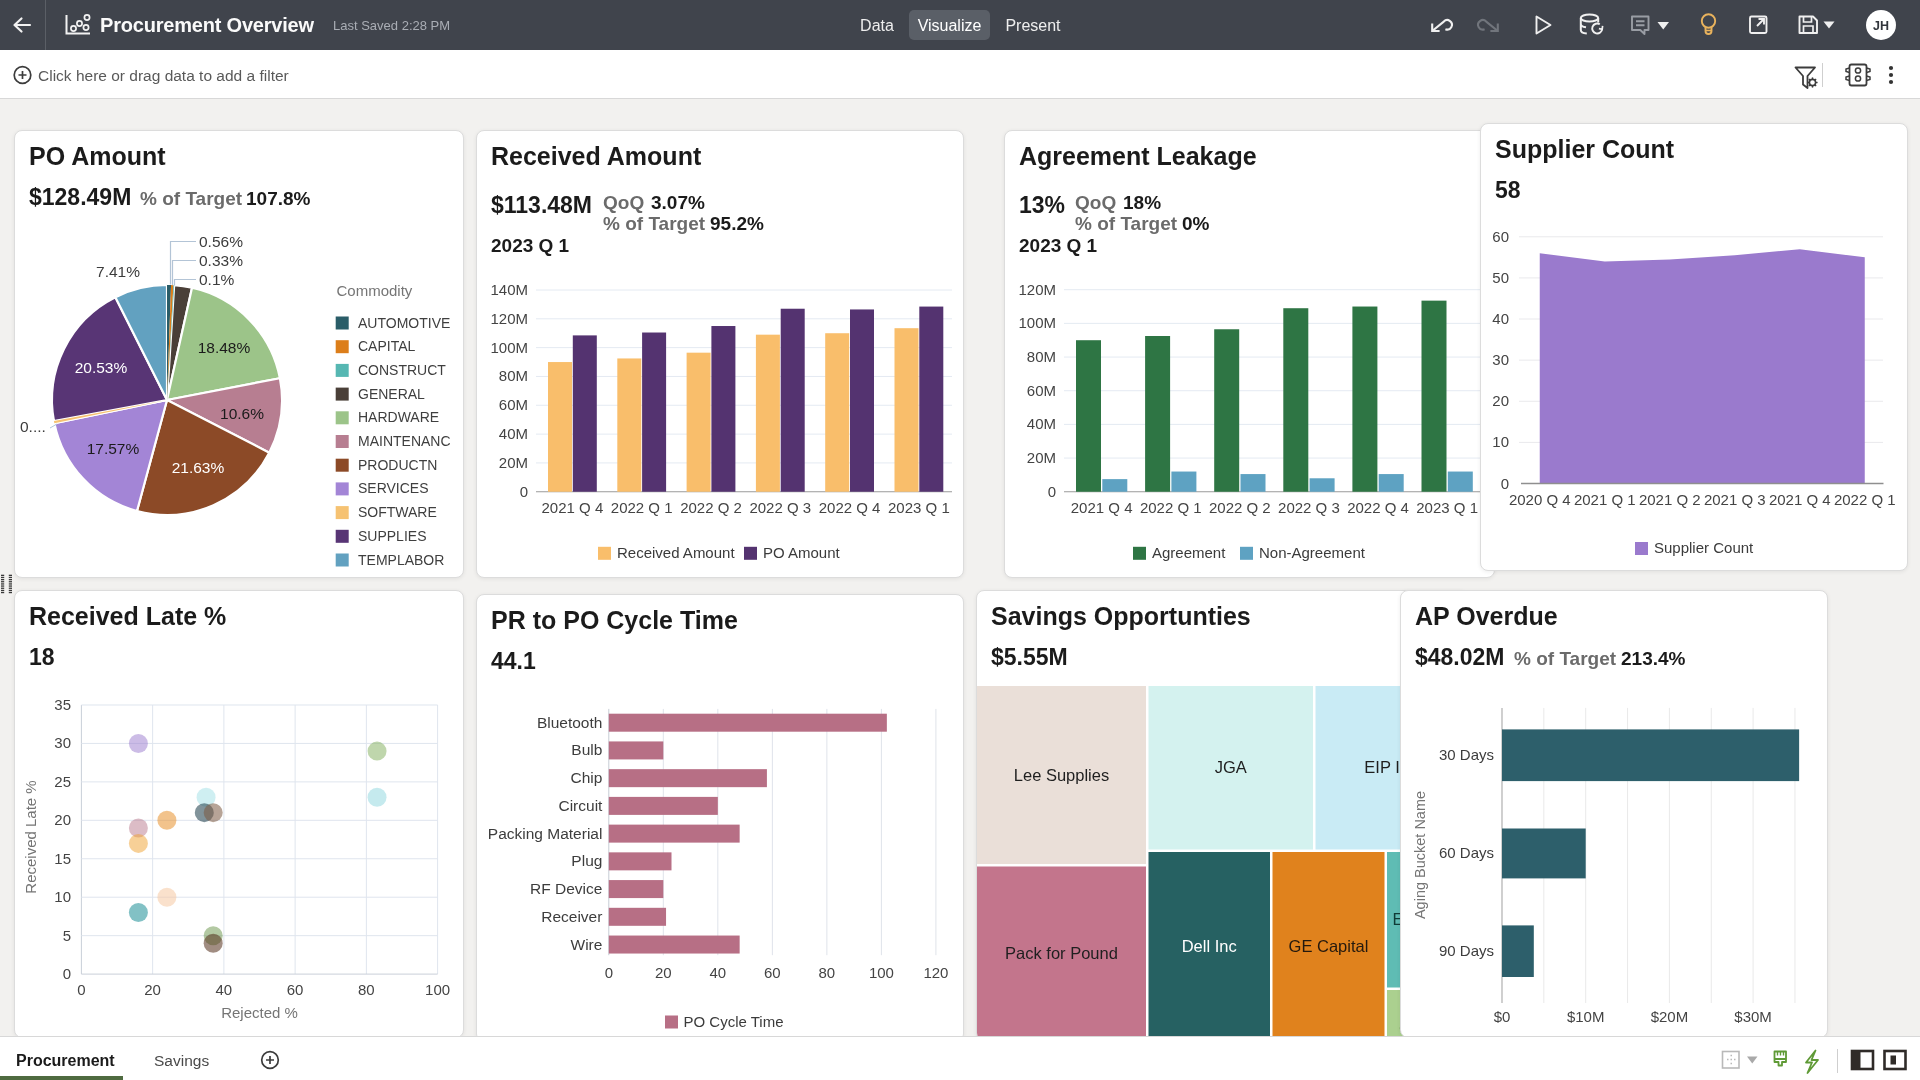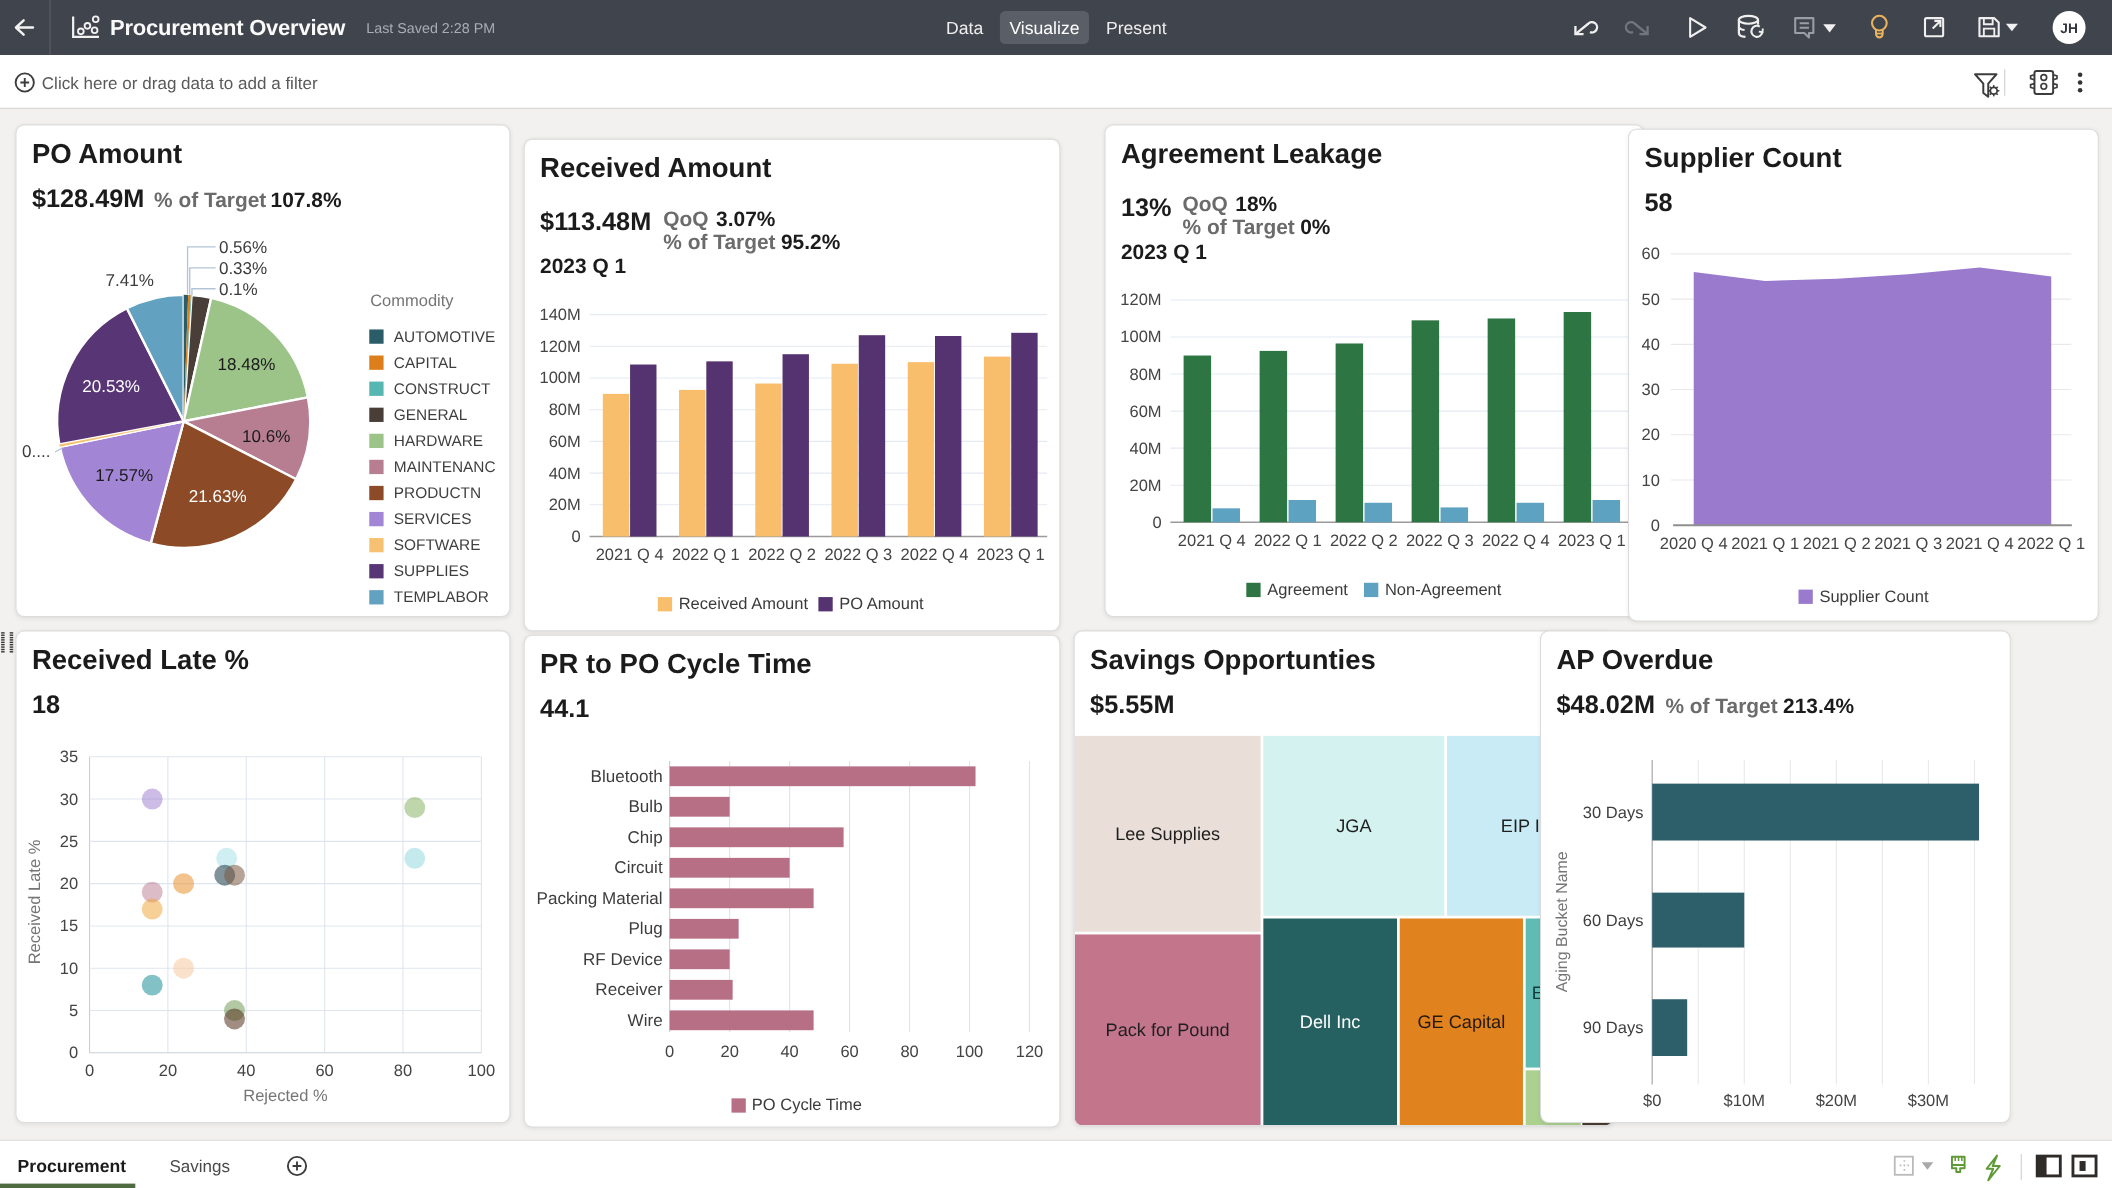--- a/index.html
+++ b/index.html
@@ -1,12 +1,12 @@
 <!DOCTYPE html>
-<html><head><meta charset="utf-8"><style>html,body{margin:0;padding:0;width:1920px;height:1080px;overflow:hidden;background:#f2f1ef;font-family:"Liberation Sans",sans-serif;}.card{position:absolute;background:#fff;border:1px solid #dcdcdc;border-radius:8px;box-shadow:0 1px 4px rgba(0,0,0,.07);overflow:hidden;}svg text{font-family:"Liberation Sans",sans-serif;}</style></head><body>
+<html><head><meta charset="utf-8"><style>html,body{margin:0;padding:0;width:1920px;height:1080px;overflow:hidden;background:#f2f1ef;font-family:"Liberation Sans",sans-serif;}.card{position:absolute;background:#fff;border:1px solid #dcdcdc;border-radius:8px;box-shadow:0 1px 4px rgba(0,0,0,.07);overflow:hidden;margin-top:17px;}svg text{font-family:"Liberation Sans",sans-serif;}</style></head><body>
 <svg width="1920" height="50" viewBox="0 0 1920 50" style="position:absolute;top:0;left:0">
     <rect width="1920" height="50" fill="#40444c"></rect>
     <line x1="45.5" y1="0" x2="45.5" y2="50" stroke="#5b5f66" stroke-width="1"></line>
     <path d="M30 25 H15 M21.5 18.5 L14.5 25 L21.5 31.5" fill="none" stroke="#f2f2f2" stroke-width="2.2" stroke-linecap="round" stroke-linejoin="round"></path>
     <path d="M66.5 15 V33.5 H90" fill="none" stroke="#f2f2f2" stroke-width="2"></path>
     <circle cx="73.5" cy="28.5" r="2.6" fill="none" stroke="#f2f2f2" stroke-width="1.7"></circle>
     <circle cx="79.5" cy="23.5" r="2.6" fill="none" stroke="#f2f2f2" stroke-width="1.7"></circle>
     <circle cx="86" cy="27.5" r="2.6" fill="none" stroke="#f2f2f2" stroke-width="1.7"></circle>
     <circle cx="87" cy="17.5" r="2.6" fill="none" stroke="#f2f2f2" stroke-width="1.7"></circle>
     <text x="100" y="32" font-size="20" fill="#fafafa" font-weight="600" letter-spacing="-0.2">Procurement Overview</text>
@@ -114,21 +114,21 @@
       <text x="343" y="338.7" font-size="14" fill="#3f3f3f">PRODUCTN</text>
       <rect x="320.7" y="351.4" width="13" height="13" fill="#a385d6"></rect>
       <text x="343" y="362.4" font-size="14" fill="#3f3f3f">SERVICES</text>
       <rect x="320.7" y="375.1" width="13" height="13" fill="#f6c272"></rect>
       <text x="343" y="386.1" font-size="14" fill="#3f3f3f">SOFTWARE</text>
       <rect x="320.7" y="398.8" width="13" height="13" fill="#583575"></rect>
       <text x="343" y="409.8" font-size="14" fill="#3f3f3f">SUPPLIES</text>
       <rect x="320.7" y="422.5" width="13" height="13" fill="#62a1c0"></rect>
       <text x="343" y="433.5" font-size="14" fill="#3f3f3f">TEMPLABOR</text>
     </svg></div>
-<div class="card" style="left:476px;top:126px;width:486px;height:446px"><svg width="486" height="446" viewBox="0 0 486 446">
+<div class="card" style="left:476px;top:113px;width:486px;height:446px"><svg width="486" height="446" viewBox="0 0 486 446">
       <text x="14" y="34" font-size="25" fill="#1b1b1b" font-weight="bold">Received Amount</text>
       <text x="14" y="82" font-size="23" fill="#1b1b1b" font-weight="bold">$113.48M</text>
       <text x="126" y="78" font-size="19" fill="#6b6b6b" font-weight="bold">QoQ</text>
       <text x="174" y="78" font-size="19" fill="#1b1b1b" font-weight="bold">3.07%</text>
       <text x="126" y="99" font-size="19" fill="#6b6b6b" font-weight="bold">% of Target</text>
       <text x="233" y="99" font-size="19" fill="#1b1b1b" font-weight="bold">95.2%</text>
       <text x="14" y="121" font-size="19" fill="#1b1b1b" font-weight="bold">2023 Q 1</text>
       <text x="51" y="365.75" font-size="15" fill="#444444" text-anchor="end">0</text>
       <line x1="59" y1="331.93" x2="475" y2="331.93" stroke="#e4eaf2" stroke-width="1"></line>
       <text x="51" y="336.93" font-size="15" fill="#444444" text-anchor="end">20M</text>
@@ -206,21 +206,21 @@
       <rect x="373.70" y="343.07" width="25" height="17.68" fill="#5ea2c2"></rect>
       <text x="373.05" y="382.25" font-size="15" fill="#444444" text-anchor="middle">2022 Q 4</text>
       <rect x="416.50" y="169.64" width="25" height="191.11" fill="#2e7544"></rect>
       <rect x="442.80" y="340.54" width="25" height="20.21" fill="#5ea2c2"></rect>
       <text x="442.15" y="382.25" font-size="15" fill="#444444" text-anchor="middle">2023 Q 1</text>
       <rect x="128" y="415.8" width="13" height="13" fill="#2e7544"></rect>
       <text x="147" y="426.8" font-size="15" fill="#3b3b3b">Agreement</text>
       <rect x="235" y="415.8" width="13" height="13" fill="#5ea2c2"></rect>
       <text x="254" y="426.8" font-size="15" fill="#3b3b3b">Non-Agreement</text>
     </svg></div>
-<div class="card" style="left:1480px;top:117px;width:426px;height:446px"><svg width="426" height="446" viewBox="0 0 426 446">
+<div class="card" style="left:1480px;top:106px;width:426px;height:446px"><svg width="426" height="446" viewBox="0 0 426 446">
       <text x="14" y="34" font-size="25" fill="#1b1b1b" font-weight="bold">Supplier Count</text>
       <text x="14" y="74" font-size="23" fill="#1b1b1b" font-weight="bold">58</text>
       <text x="28" y="364.50" font-size="15" fill="#444444" text-anchor="end">0</text>
       <line x1="38" y1="318.38" x2="402" y2="318.38" stroke="#e9e9ec" stroke-width="1"></line>
       <text x="28" y="323.38" font-size="15" fill="#444444" text-anchor="end">10</text>
       <line x1="38" y1="277.27" x2="402" y2="277.27" stroke="#e9e9ec" stroke-width="1"></line>
       <text x="28" y="282.27" font-size="15" fill="#444444" text-anchor="end">20</text>
       <line x1="38" y1="236.15" x2="402" y2="236.15" stroke="#e9e9ec" stroke-width="1"></line>
       <text x="28" y="241.15" font-size="15" fill="#444444" text-anchor="end">30</text>
       <line x1="38" y1="195.03" x2="402" y2="195.03" stroke="#e9e9ec" stroke-width="1"></line>

